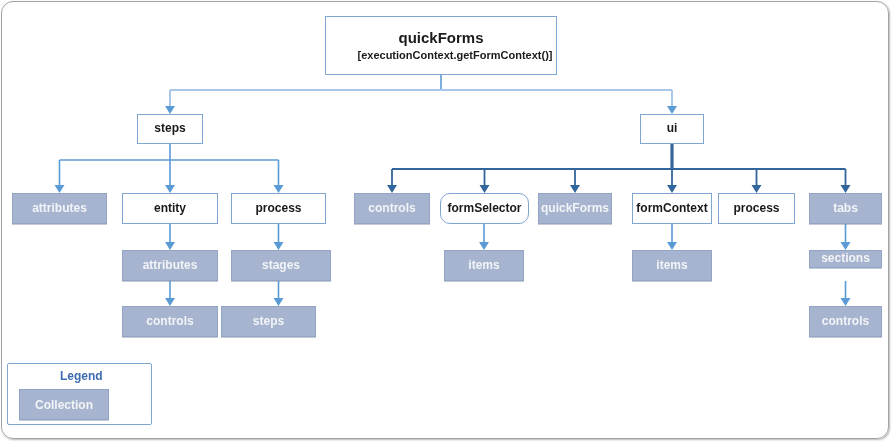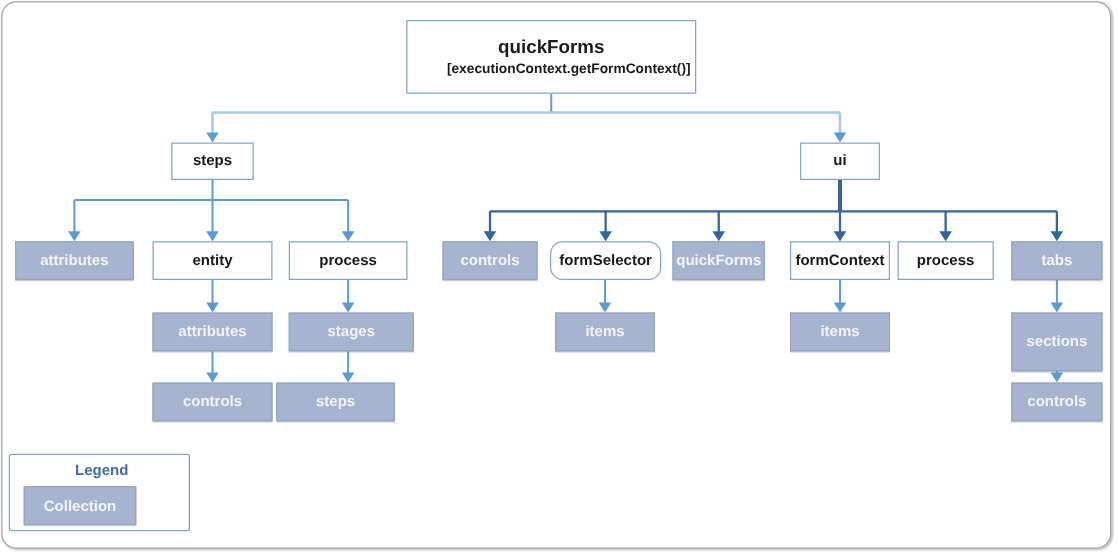--- a/index.html
+++ b/index.html
@@ -135,21 +135,21 @@
     <div class="node collection" style="left: 354px; top: 193px; width: 76px; height: 31px;">controls</div>
     <div class="node object" style="left: 440px; top: 193px; width: 89px; height: 31px; border-radius: 10px;">formSelector</div>
     <div class="node collection" style="left: 538px; top: 193px; width: 74px; height: 31px;">quickForms</div>
     <div class="node object" style="left: 632px; top: 193px; width: 80px; height: 31px;">formContext</div>
     <div class="node object" style="left: 718px; top: 193px; width: 77px; height: 31px;">process</div>
     <div class="node collection" style="left: 809px; top: 193px; width: 73px; height: 31px;">tabs</div>
     <div class="node collection" style="left: 122px; top: 250px; width: 96px; height: 31px;">attributes</div>
     <div class="node collection" style="left: 231px; top: 250px; width: 100px; height: 31px;">stages</div>
     <div class="node collection" style="left: 444px; top: 250px; width: 80px; height: 31px;">items</div>
     <div class="node collection" style="left: 632px; top: 250px; width: 80px; height: 31px;">items</div>
-    <div class="node collection" style="left: 809px; top: 250px; width: 73px; height: 47px;">sections</div>
+    <div class="node collection" style="left: 809px; top: 250px; width: 73px; height: 18px;">sections</div>
     <div class="node collection" style="left: 122px; top: 306px; width: 96px; height: 31px;">controls</div>
     <div class="node collection" style="left: 221px; top: 306px; width: 95px; height: 31px;">steps</div>
     <div class="node collection" style="left: 809px; top: 306px; width: 73px; height: 31px;">controls</div>
     <div id="frame"></div>
 
   <div id="legend">
     <div class="legend-title">Legend</div>
     <div class="legend-swatch">Collection</div>
   </div>
 </div>

